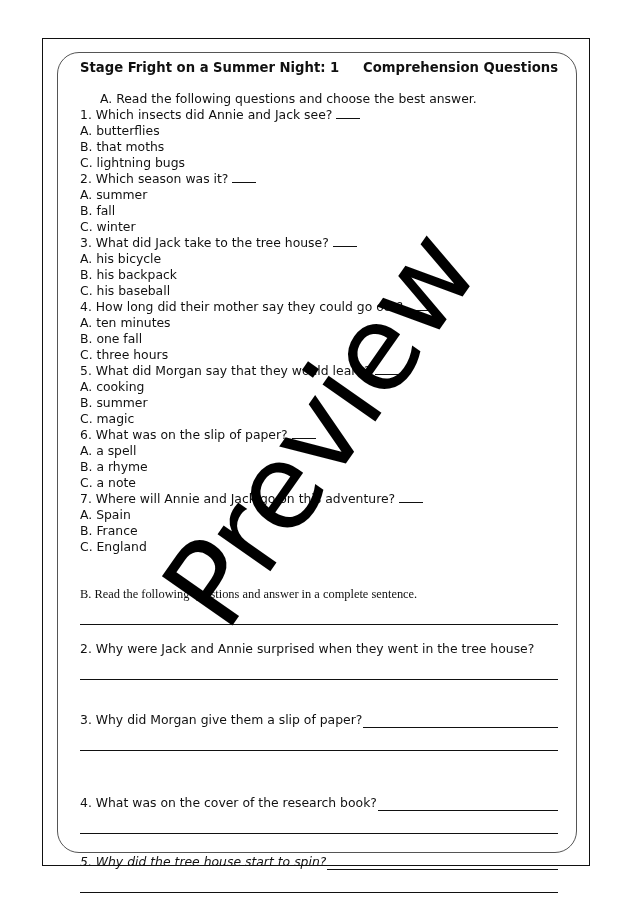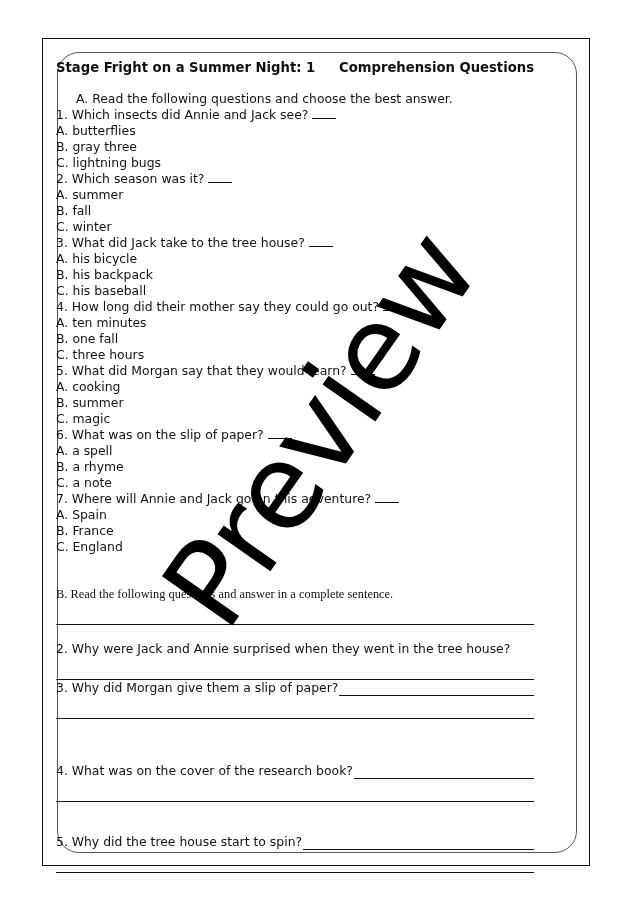--- a/index.html
+++ b/index.html
@@ -2,21 +2,21 @@
 <html><head>
 <meta charset="utf-8">
 <style>
   html, body { margin: 0; padding: 0; background: #ffffff; }
   body { width: 634px; height: 904px; position: relative; overflow: hidden;
          font-family: "DejaVu Sans", "Liberation Sans", sans-serif; color: #111; }
   .page-frame { position: absolute; left: 42px; top: 38px; width: 548px; height: 828px;
                 border: 1px solid #111; box-sizing: border-box; }
   .inner-box { position: absolute; left: 57px; top: 52px; width: 520px; height: 801px;
                border: 1.5px solid #555; border-radius: 22px; box-sizing: border-box; }
-  .content { position: absolute; left: 56px; top: 56px; width: 478px; font-size: 12.4px; line-height: 16px; }
+  .content { position: absolute; left: 80px; top: 56px; width: 478px; font-size: 12.4px; line-height: 16px; }
   .title-row { display: flex; justify-content: space-between; font-weight: bold; font-size: 13.2px;
                margin-top: 2px; height: 20px; align-items: center; }
   .instr { margin-top: 13px; margin-left: 20px; }
   .mc { }
   .mc .q { white-space: nowrap; }
   .opts { display: flex; white-space: nowrap; flex-direction: column; }
   .opts span { margin-right: 30px; }
   .blank { display: inline-block; width: 24px; border-bottom: 1px solid #111; height: 11px; vertical-align: baseline; margin-left: 4px; }
   .secB-instr { margin-top: 31px; font-family: Liberation Serif, serif; }
   .oe { position: relative; }
@@ -39,21 +39,21 @@
     <span>Stage Fright on a Summer Night: 1</span>
     <span>Comprehension Questions</span>
   </div>
 
   <div class="instr">A. Read the following questions and choose the best answer.</div>
 
   <div class="mc">
     <div class="q"><span>1. Which insects did Annie and Jack see?</span><span class="blank"></span></div>
     <div class="opts">
       <span>A. butterflies</span>
-      <span>B. gray three</span>
+      <span>B. that moths</span>
       <span>C. lightning bugs</span>
     </div>
   </div>
   <div class="mc">
     <div class="q"><span>2. Which season was it?</span><span class="blank"></span></div>
     <div class="opts">
       <span>A. summer</span>
       <span>B. fall</span>
       <span>C. winter</span>
     </div>
@@ -103,35 +103,35 @@
 
   <div class="oe" style="margin-top:14px;">
     <div class="oe-line"></div>
   </div>
   <div class="oe" style="margin-top:16px;">
     <div class="oe-q">
         <span>2. Why were Jack and Annie surprised when they went in the tree house?</span>
       </div>
     <div class="oe-line"></div>
   </div>
-  <div class="oe" style="">
+  <div class="oe" style="margin-top:32px;">
     <div class="oe-q">
         <span>3. Why did Morgan give them a slip of paper?</span>
         <span class="fill"></span>
       </div>
     <div class="oe-line"></div>
   </div>
   <div class="oe" style="margin-top:44px;">
     <div class="oe-q">
         <span>4. What was on the cover of the research book?</span>
         <span class="fill"></span>
       </div>
     <div class="oe-line"></div>
   </div>
-  <div class="oe" style="margin-top:32px;">
+  <div class="oe" style="margin-top:20px;font-style:italic;">
     <div class="oe-q">
         <span>5. Why did the tree house start to spin?</span>
         <span class="fill"></span>
       </div>
     <div class="oe-line"></div>
   </div>
 </div>
 
 <div class="watermark">Preview</div>
 

